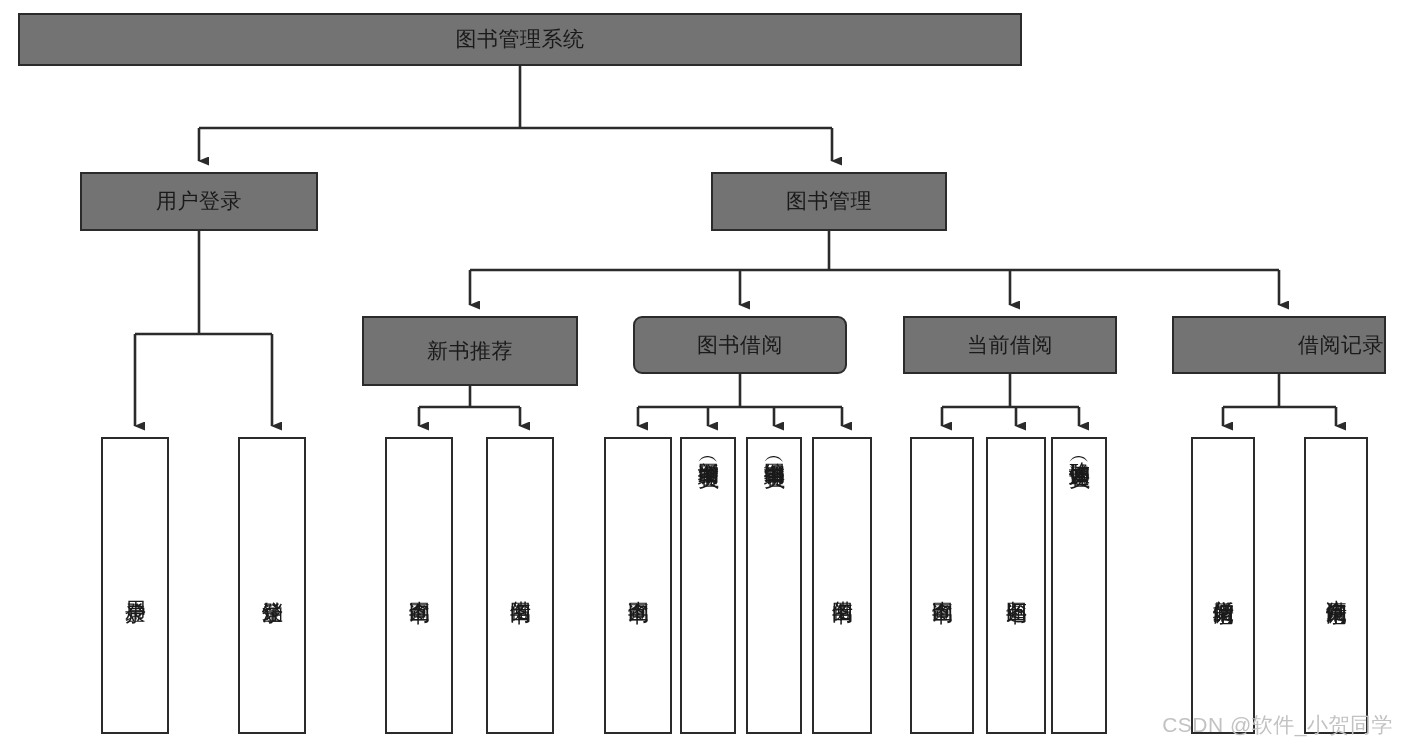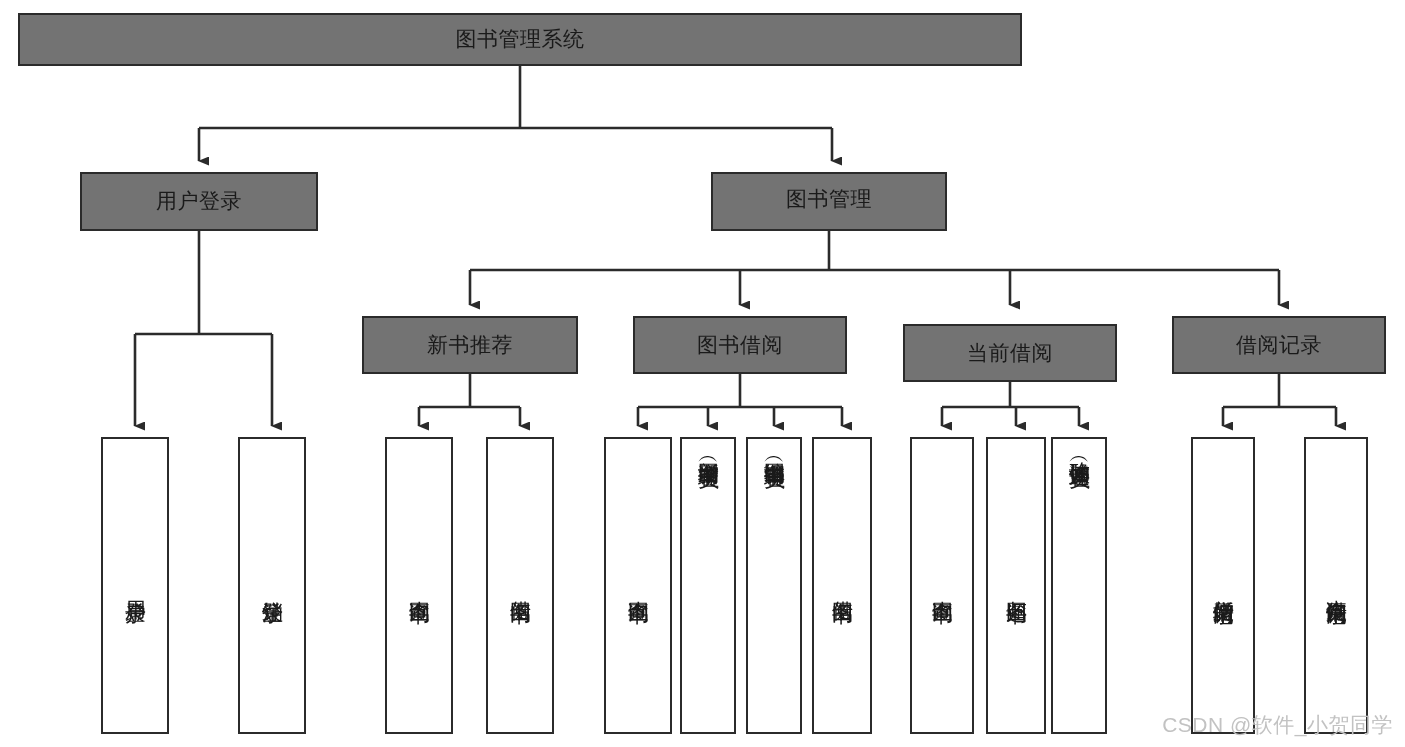--- a/index.html
+++ b/index.html
@@ -133,34 +133,34 @@
     </g>
   </svg>
 
   <div class="node-box" style="left:18px; top:13px; width:1004px; height:53px;">
     <span class="node-label">图书管理系统</span>
   </div>
 
   <div class="node-box" style="left:80px; top:172px; width:238px; height:59px;">
     <span class="node-label">用户登录</span>
   </div>
-  <div class="node-box" style="left:711px; top:172px; width:236px; height:59px;font-family:Liberation Mono, monospace;">
+  <div class="node-box" style="left:711px; top:172px; width:236px; height:59px;">
     <span class="node-label">图书管理</span>
   </div>
 
-  <div class="node-box" style="left:362px; top:316px; width:216px; height:58px;">
+  <div class="node-box" style="left:362px; top:316px; width:216px; height:70px;">
     <span class="node-label">新书推荐</span>
   </div>
-  <div class="node-box" style="left:633px; top:316px; width:214px; height:58px;">
+  <div class="node-box" style="left:633px; top:316px; width:214px; height:58px;border-radius:9px;">
     <span class="node-label">图书借阅</span>
   </div>
-  <div class="node-box" style="left:903px; top:316px; width:214px; height:58px;margin-top:8px;">
+  <div class="node-box" style="left:903px; top:316px; width:214px; height:58px;">
     <span class="node-label">当前借阅</span>
   </div>
-  <div class="node-box" style="left:1172px; top:316px; width:214px; height:58px;">
+  <div class="node-box" style="left:1172px; top:316px; width:214px; height:58px;justify-content:flex-end;">
     <span class="node-label">借阅记录</span>
   </div>
 
   <div class="leaf-box center-text" style="left:101px; top:437px; width:68px; height:297px;">
     <span class="leaf-label">用户登录</span>
   </div>
   <div class="leaf-box center-text" style="left:238px; top:437px; width:68px; height:297px;">
     <span class="leaf-label">注销登录</span>
   </div>
   <div class="leaf-box center-text" style="left:385px; top:437px; width:68px; height:297px;">

